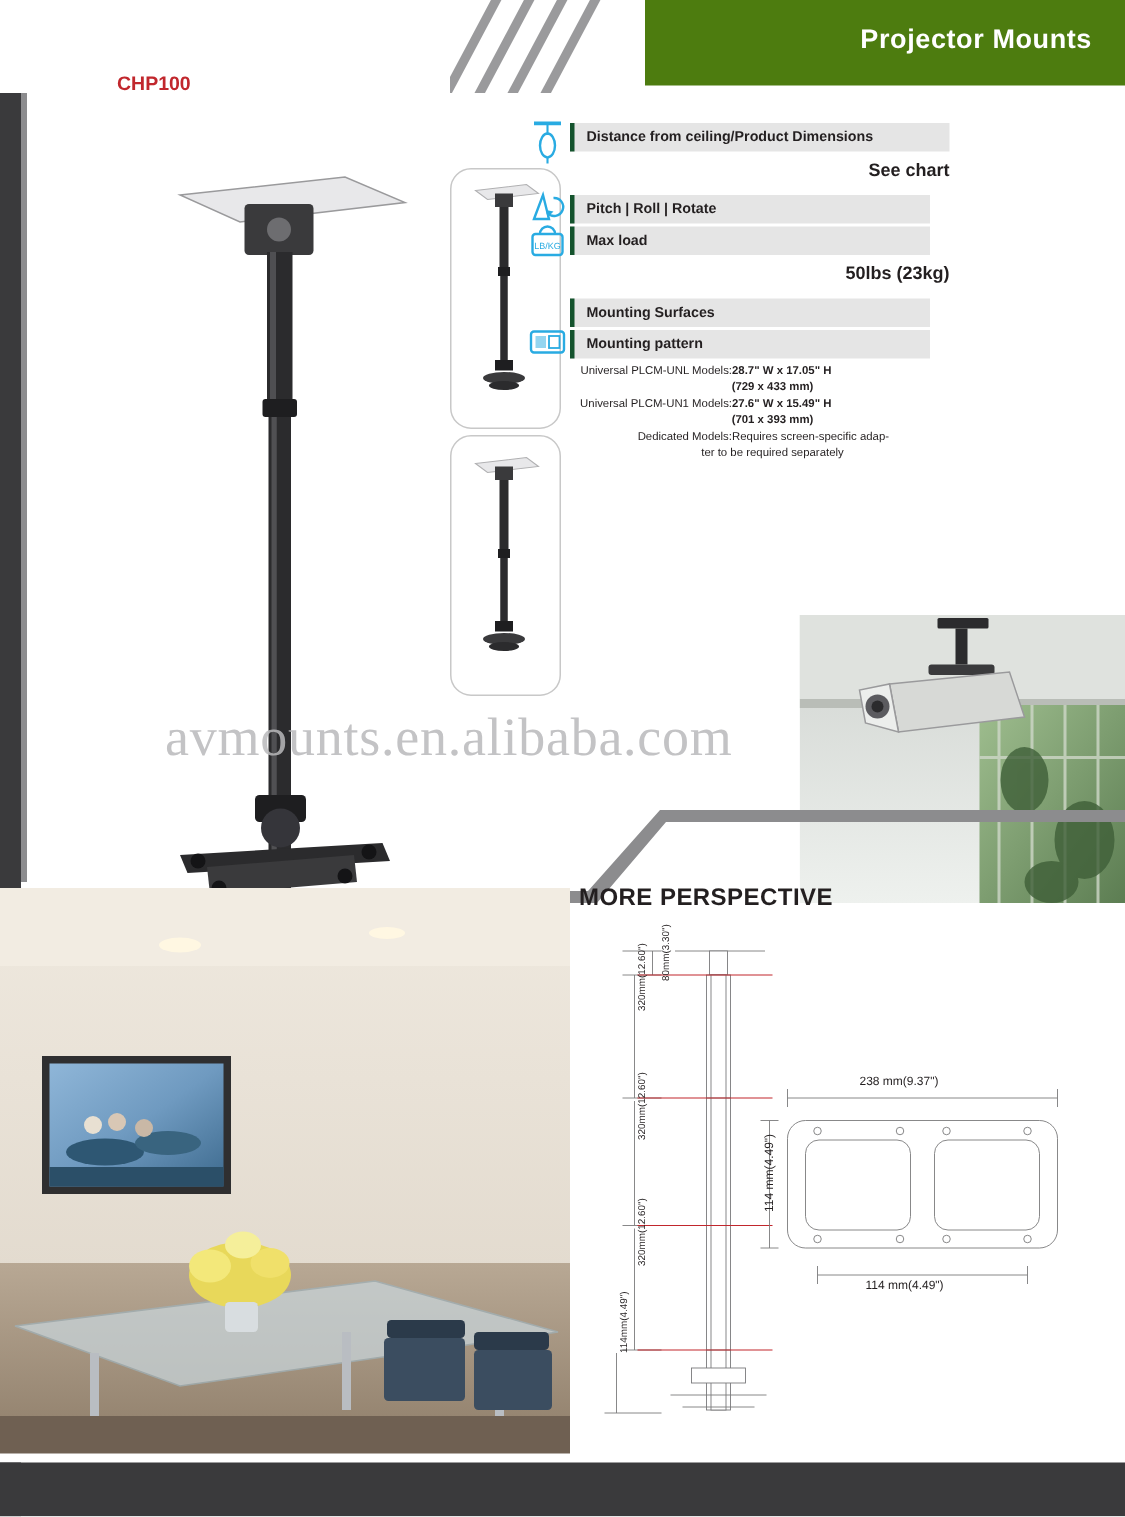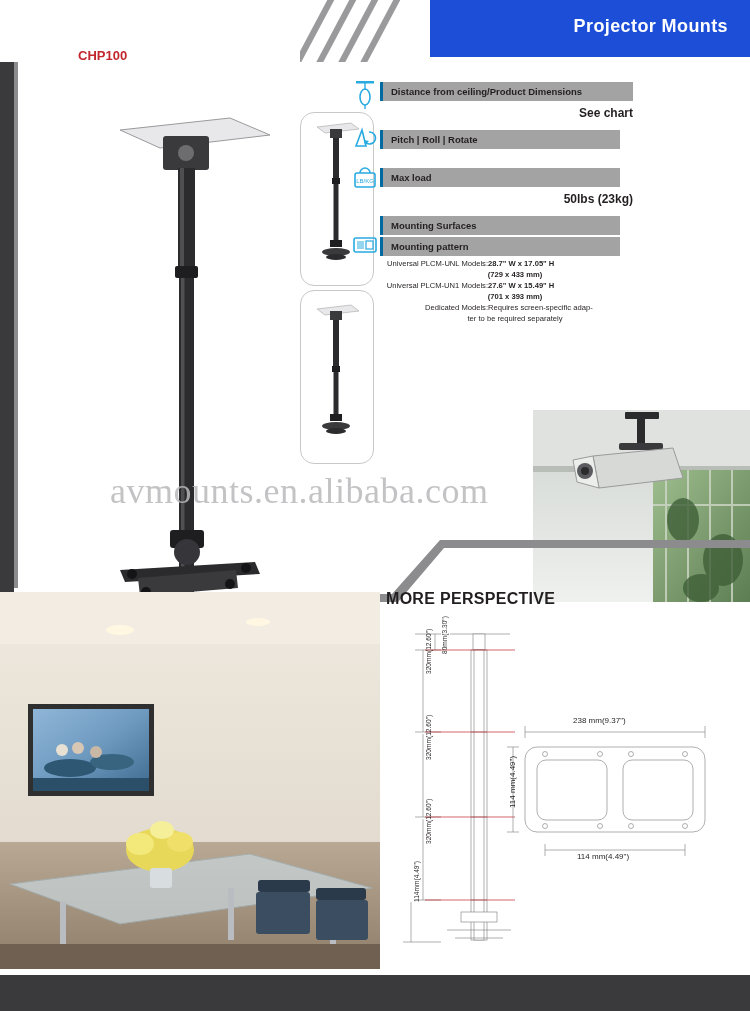--- a/index.html
+++ b/index.html
@@ -20,21 +20,21 @@
   .header-bar {
     position: absolute;
     left: 0; top: 0;
     width: 750px; height: 62px;
     background: #ffffff;
   }
   .header-dark {
     position: absolute;
     right: 0; top: 0;
     width: 320px; height: 57px;
-    background: #1d4ed8;
+    background: #4d7c0f;
   }
   .header-dark-title {
     position: absolute;
     right: 22px; top: 16px;
     color: #ffffff;
     font-size: 18px;
     font-weight: bold;
     letter-spacing: 0.4px;
   }
   .header-stripes {
@@ -80,22 +80,22 @@
   }
 
   
   .spec-panel {
     position: absolute;
     left: 380px; top: 82px;
     width: 310px;
   }
   .spec-row { position: relative; }
   .spec-label {
-    background: #a3a3a3;
-    border-left: 3px solid #0369a1;
+    background: #e5e5e5;
+    border-left: 3px solid #14532d;
     font-size: 9.5px;
     font-weight: bold;
     padding: 4px 6px 4px 8px;
     width: 240px;
     box-sizing: border-box;
   }
   .spec-label.wide { width: 253px; }
   .spec-value {
     text-align: right;
     font-size: 12px;
@@ -300,21 +300,21 @@
           <rect x="4" y="1" width="18" height="2.5" fill="#29abe2"></rect>
           <line x1="13" y1="3" x2="13" y2="10" stroke="#29abe2" stroke-width="1.4"></line>
           <ellipse cx="13" cy="17" rx="5" ry="8" fill="none" stroke="#29abe2" stroke-width="1.6"></ellipse>
           <line x1="13" y1="25" x2="13" y2="29" stroke="#29abe2" stroke-width="1.4"></line>
         </svg>
       </div>
       <div class="spec-label wide">Distance from ceiling/Product Dimensions</div>
       <div class="spec-value">See chart</div>
     </div>
 
-    <div class="spec-row" style="margin-bottom:19px;">
+    <div class="spec-row" style="margin-bottom:2px;">
       <div class="spec-icon" style="top:-4px;">
         <svg width="26" height="26" viewBox="0 0 26 26" class="icon-svg">
           <path d="M4 20 L10 4 L14 20 Z" fill="none" stroke="#29abe2" stroke-width="1.6"></path>
           <path d="M17 6 a6 6 0 1 1 -4 10" fill="none" stroke="#29abe2" stroke-width="1.6"></path>
           <polygon points="12,14 17,15 13,19" fill="#29abe2"></polygon>
         </svg>
       </div>
       <div class="spec-label">Pitch | Roll | Rotate</div>
     </div>
 

